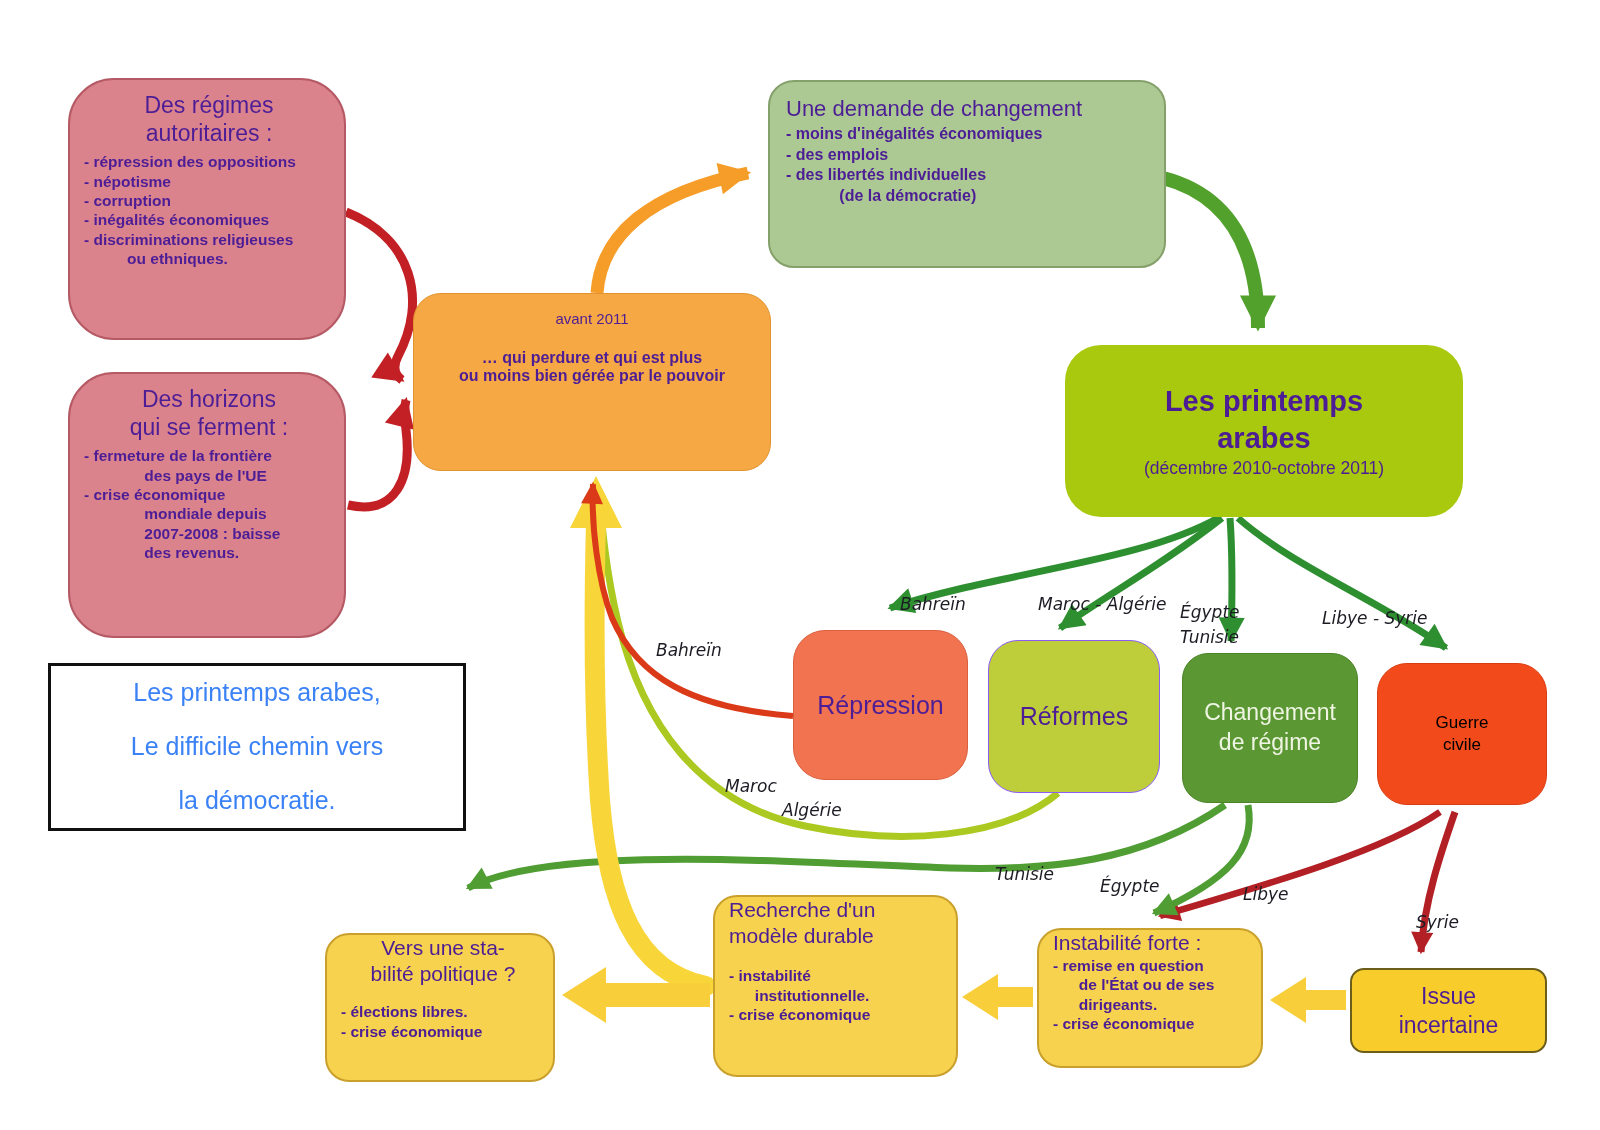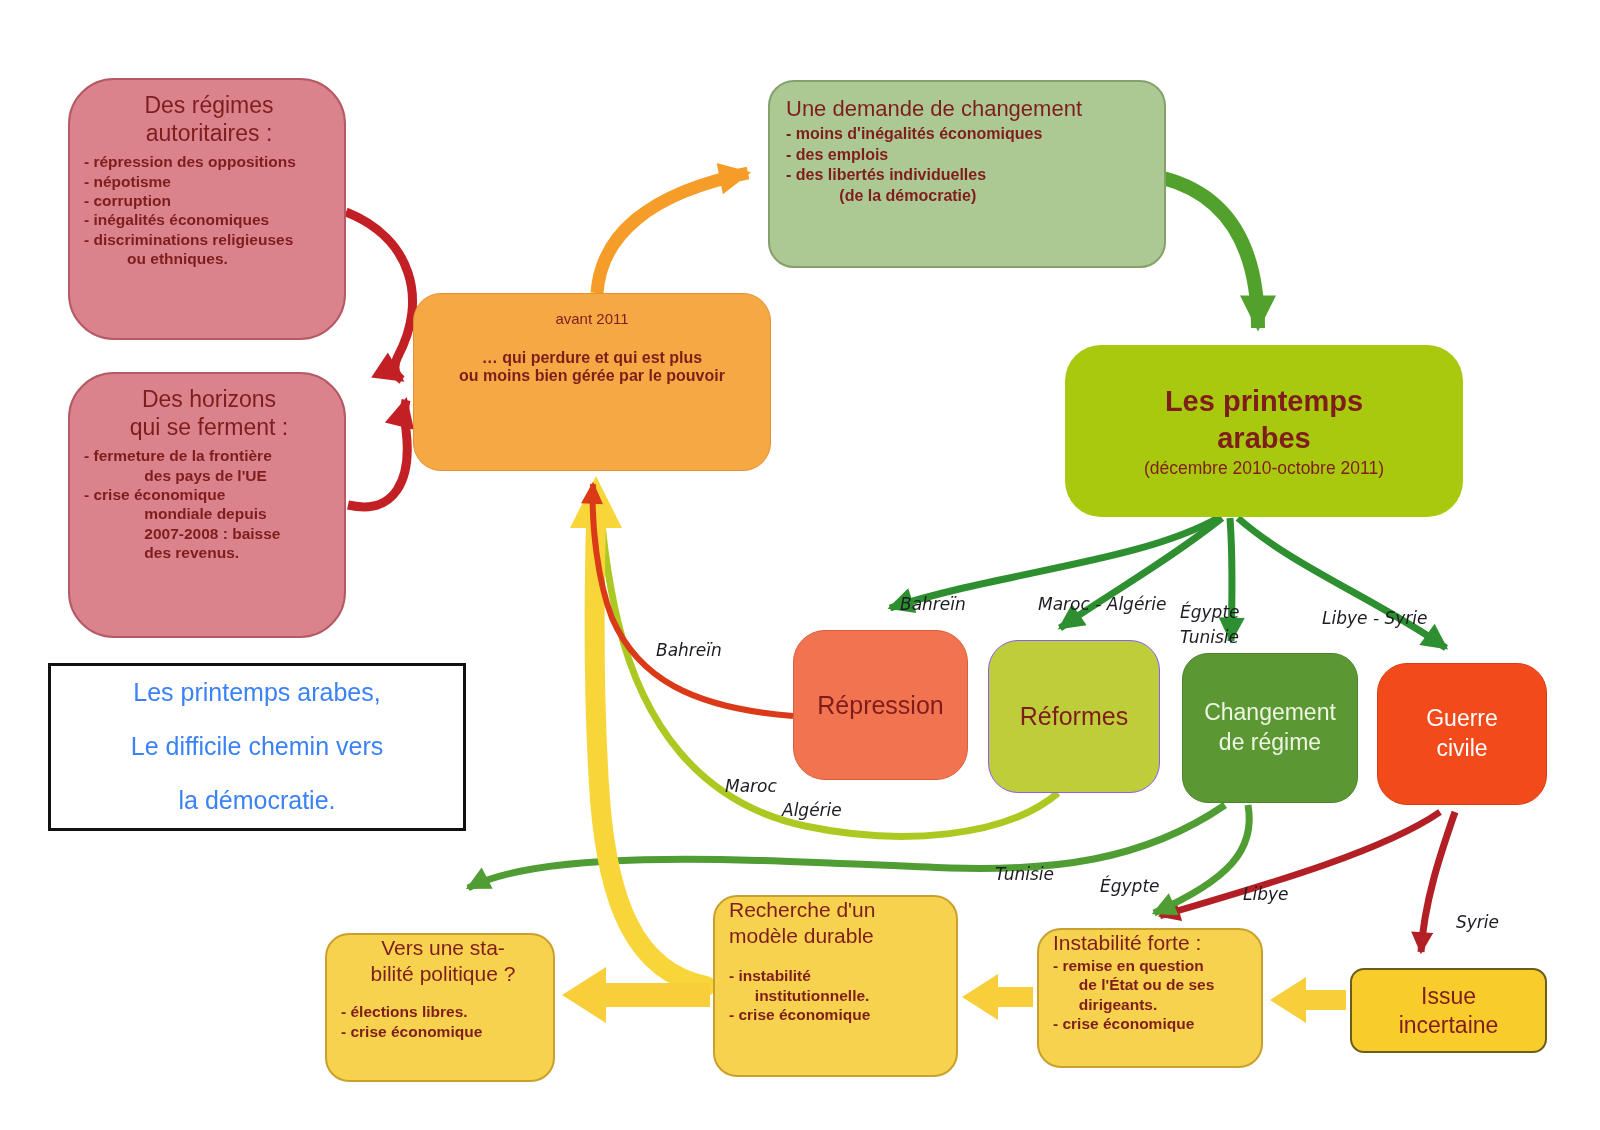--- a/index.html
+++ b/index.html
@@ -1,19 +1,19 @@
 <!DOCTYPE html>
 <html><head>
 <meta charset="utf-8">
 <style>
   html,body{margin:0;padding:0;background:#ffffff;}
   .canvas{position:relative;width:1600px;height:1130px;background:#ffffff;overflow:hidden;
           font-family:"Liberation Sans",sans-serif;}
   svg.arrows{position:absolute;left:0;top:0;z-index:1;}
-  .node{position:absolute;box-sizing:border-box;z-index:2;color:#7f1d1d;}
+  .node{position:absolute;box-sizing:border-box;z-index:2;color:#4c1d95;}
   .nt{white-space:pre-line;text-align:center;}
   .nb{white-space:pre-wrap;text-align:left;}
 
   .pink{background:#DB838D;border:2px solid #B55A64;border-radius:46px;padding:12px 10px 10px 14px;}
   .pink .nt{font-size:23px;line-height:1.2;margin-bottom:5px;}
   .pink .nb{font-size:15.5px;line-height:1.25;font-weight:bold;}
 
   .titlebox{background:#ffffff;border:3px solid #111111;color:#3b82f6;
             display:flex;align-items:center;justify-content:center;}
   .titlebox .nt{font-size:25px;line-height:2.15;}
@@ -29,21 +29,21 @@
 
   .printemps{background:#A9C90F;border-radius:36px;display:flex;flex-direction:column;
              align-items:center;justify-content:center;}
   .printemps .nt{font-size:29px;line-height:1.25;font-weight:bold;}
   .printemps .sub{font-size:17.5px;text-align:center;margin-top:2px;}
 
   .outcome{display:flex;align-items:center;justify-content:center;text-align:center;}
   .repression{background:#F2734F;border:1px solid #D95F3D;border-radius:32px;font-size:25px;}
   .reformes{background:#BECE3B;border:1px solid #8b5cf6;border-radius:30px;font-size:25px;}
   .changement{background:#5B9733;border:1px solid #4C8428;border-radius:26px;font-size:23px;color:#EFF5E3;}
-  .guerre{background:#F34A1C;border:1px solid #D93D12;border-radius:30px;font-size:23px;color:#ffffff;}
+  .guerre{background:#F34A1C;border:1px solid #D93D12;border-radius:30px;font-size:17px;color:#000000;}
   .outcome .nt{line-height:1.3;}
 
   .ybox{background:#F6D24E;border:2px solid #C9A02C;border-radius:24px;padding:0 8px 8px 14px;}
   .ybox .nt{font-size:21px;line-height:1.22;}
   .ybox .nb{font-size:15.5px;line-height:1.26;font-weight:bold;}
   .issue{background:#F8CC2B;border:2px solid #6B5D1A;border-radius:14px;display:flex;
          align-items:center;justify-content:center;}
   .issue .nt{font-size:23px;line-height:1.25;}
 
   .elabel{position:absolute;z-index:3;font-family:"DejaVu Sans",sans-serif;font-style:italic;
@@ -199,15 +199,15 @@
   <div class="elabel" style="left:1038px;top:594px;">Maroc - Algérie</div>
   <div class="elabel" style="left:1180px;top:600px;line-height:1.45;">Égypte
 Tunisie</div>
   <div class="elabel" style="left:1322px;top:608px;">Libye - Syrie</div>
   <div class="elabel" style="left:656px;top:640px;">Bahreïn</div>
   <div class="elabel" style="left:725px;top:776px;">Maroc</div>
   <div class="elabel" style="left:782px;top:800px;">Algérie</div>
   <div class="elabel" style="left:995px;top:864px;">Tunisie</div>
   <div class="elabel" style="left:1100px;top:876px;">Égypte</div>
   <div class="elabel" style="left:1243px;top:884px;">Libye</div>
-  <div class="elabel" style="left:1456px;top:912px;">Syrie</div>
+  <div class="elabel" style="left:1416px;top:912px;">Syrie</div>
 
 </div>
 
 </body></html>

